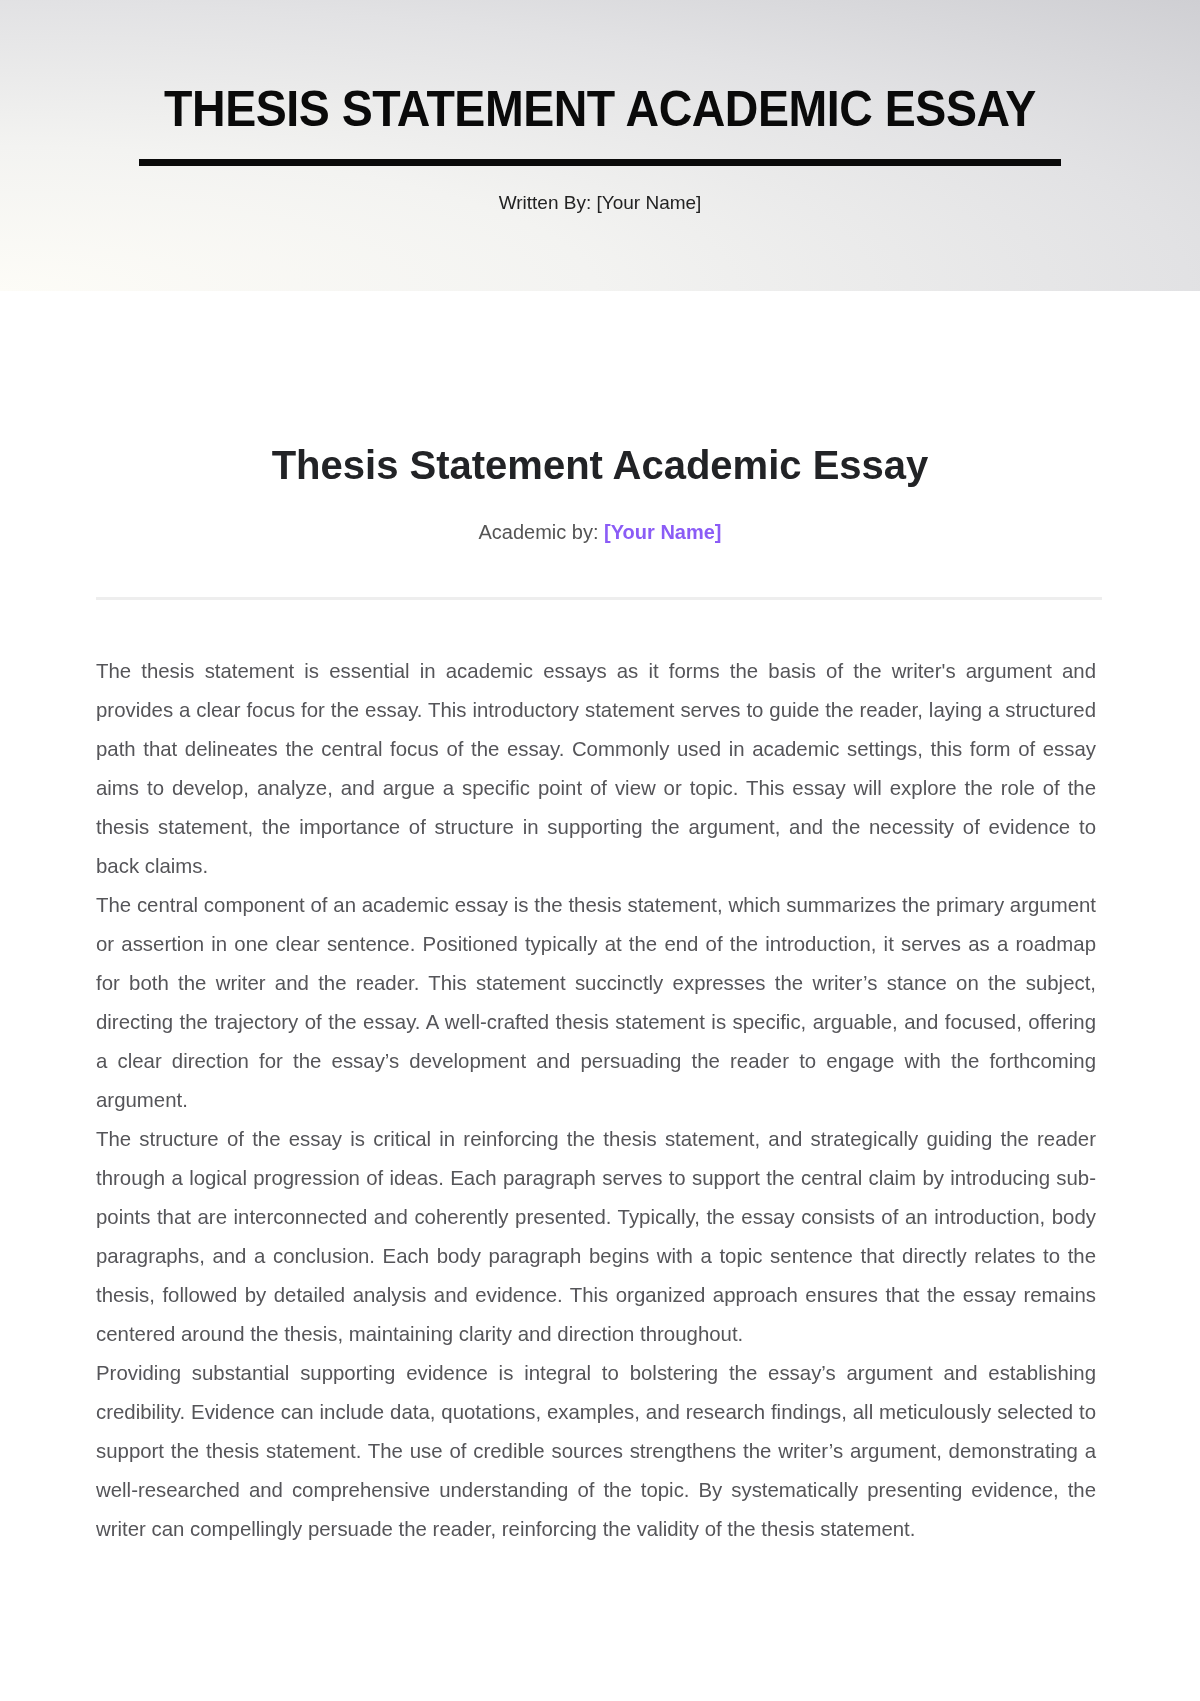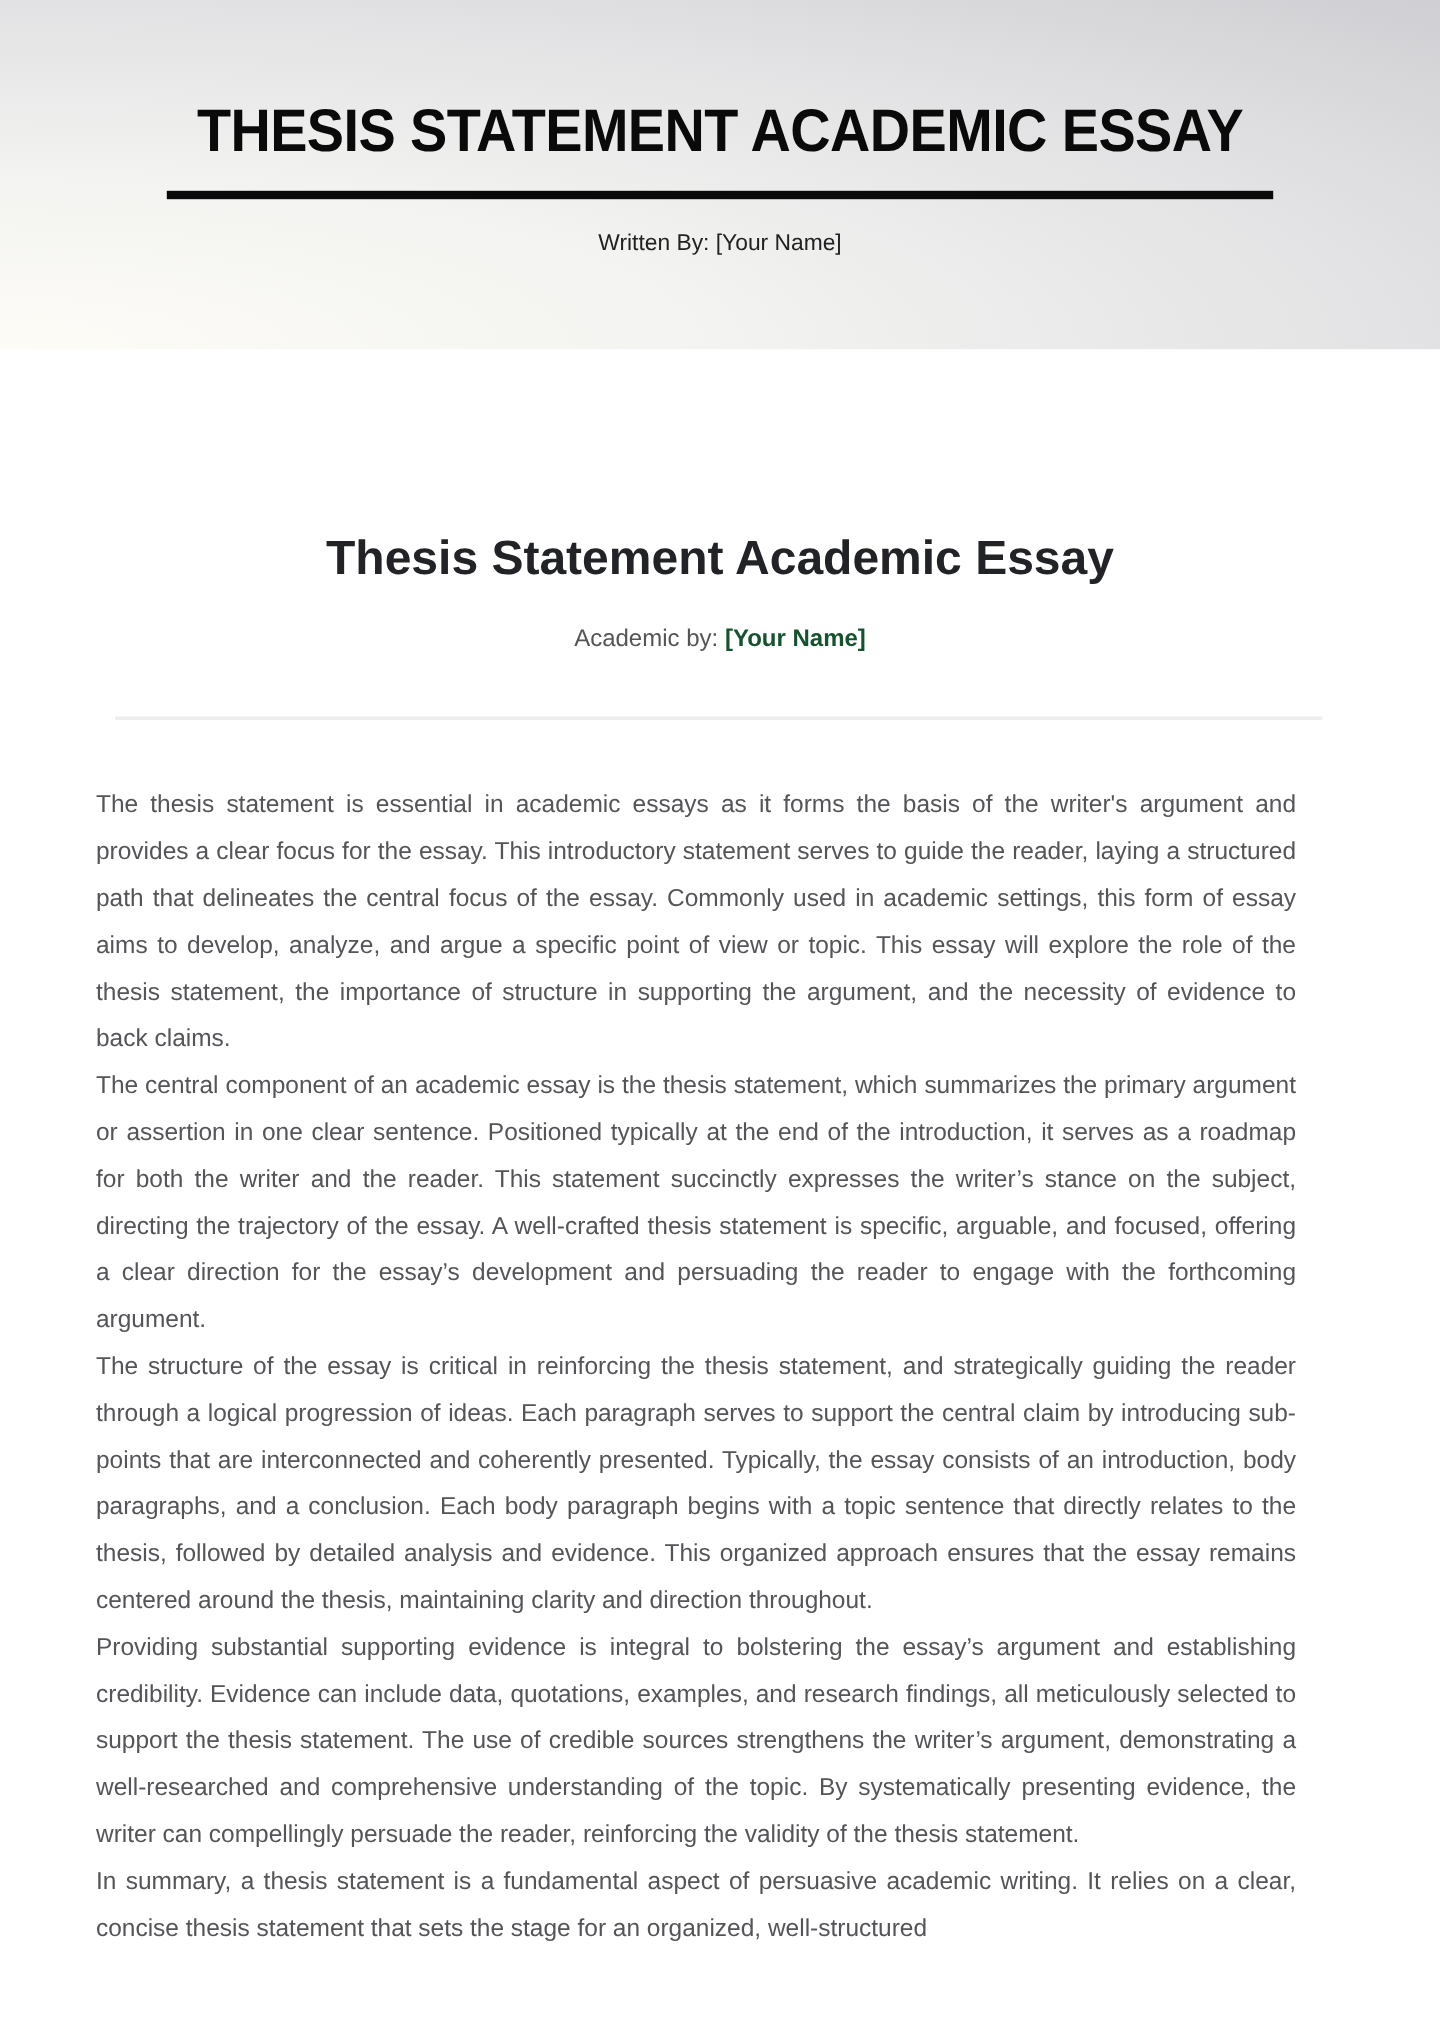--- a/index.html
+++ b/index.html
@@ -4,23 +4,23 @@
 <style>
   html, body { margin:0; padding:0; }
   body { width:1200px; height:1701px; overflow:hidden; background:#ffffff; font-family:"Liberation Sans", sans-serif; position:relative; }
   .banner { position:absolute; left:0; top:0; width:1200px; height:291px;
     background: radial-gradient(ellipse at 0% 100%, #fdfcf7 0%, #f3f3f1 35%, #e2e2e4 70%, #cfcfd3 100%); }
   .banner-title { position:absolute; left:0; top:80px; width:1200px; text-align:center; font-weight:bold; font-size:50px; letter-spacing:-0.5px; color:#0a0a0a; font-family:"Liberation Sans", sans-serif; transform:scaleX(0.93); }
   .banner-rule { position:absolute; left:139px; top:159px; width:922px; height:7px; background:#0a0a0a; }
   .banner-author { position:absolute; left:0; top:192px; width:1200px; text-align:center; font-size:19px; color:#222; }
   .doc-title { position:absolute; left:0; top:443px; width:1200px; text-align:center; font-weight:bold; font-size:40px; color:#222326; }
   .doc-author { position:absolute; left:0; top:521px; width:1200px; text-align:center; font-size:20px; color:#555; }
-  .doc-author b { color:#14532d; }
+  .doc-author b { color:#8b5cf6; }
   .divider { position:absolute; left:96px; top:597px; width:1006px; height:3px; background:#eeeeee; }
-  .body { position:absolute; left:80px; top:652px; width:1000px; font-size:20.4px; line-height:39px; color:#555559; text-align:justify; }
+  .body { position:absolute; left:96px; top:652px; width:1000px; font-size:20.4px; line-height:39px; color:#555559; text-align:justify; }
   .body p { margin:0; }
 </style>
 </head>
 <body>
 
 <div class="banner">
   <div class="banner-title">THESIS STATEMENT ACADEMIC ESSAY</div>
   <div class="banner-rule"></div>
   <div class="banner-author">Written By: [Your Name]</div>
 </div>
@@ -30,14 +30,13 @@
   <span>Academic by:</span>
   <b>[Your Name]</b>
 </div>
 <div class="divider"></div>
 
 <div class="body">
   <p>The thesis statement is essential in academic essays as it forms the basis of the writer's argument and provides a clear focus for the essay. This introductory statement serves to guide the reader, laying a structured path that delineates the central focus of the essay. Commonly used in academic settings, this form of essay aims to develop, analyze, and argue a specific point of view or topic. This essay will explore the role of the thesis statement, the importance of structure in supporting the argument, and the necessity of evidence to back claims.</p>
   <p>The central component of an academic essay is the thesis statement, which summarizes the primary argument or assertion in one clear sentence. Positioned typically at the end of the introduction, it serves as a roadmap for both the writer and the reader. This statement succinctly expresses the writer’s stance on the subject, directing the trajectory of the essay. A well-crafted thesis statement is specific, arguable, and focused, offering a clear direction for the essay’s development and persuading the reader to engage with the forthcoming argument.</p>
   <p>The structure of the essay is critical in reinforcing the thesis statement, and strategically guiding the reader through a logical progression of ideas. Each paragraph serves to support the central claim by introducing sub-points that are interconnected and coherently presented. Typically, the essay consists of an introduction, body paragraphs, and a conclusion. Each body paragraph begins with a topic sentence that directly relates to the thesis, followed by detailed analysis and evidence. This organized approach ensures that the essay remains centered around the thesis, maintaining clarity and direction throughout.</p>
   <p>Providing substantial supporting evidence is integral to bolstering the essay’s argument and establishing credibility. Evidence can include data, quotations, examples, and research findings, all meticulously selected to support the thesis statement. The use of credible sources strengthens the writer’s argument, demonstrating a well-researched and comprehensive understanding of the topic. By systematically presenting evidence, the writer can compellingly persuade the reader, reinforcing the validity of the thesis statement.</p>
-  <p>In summary, a thesis statement is a fundamental aspect of persuasive academic writing. It relies on a clear, concise thesis statement that sets the stage for an organized, well-structured</p>
 </div>
 
 </body></html>

